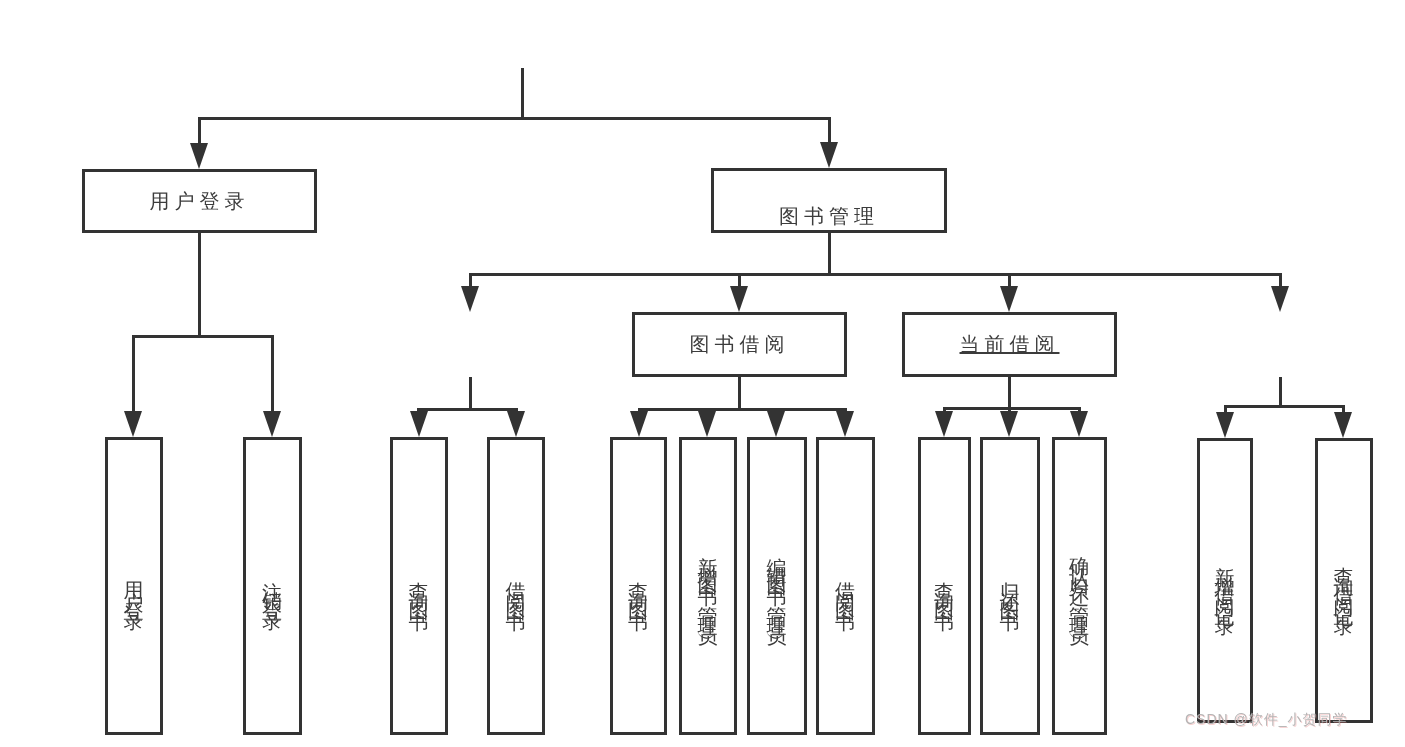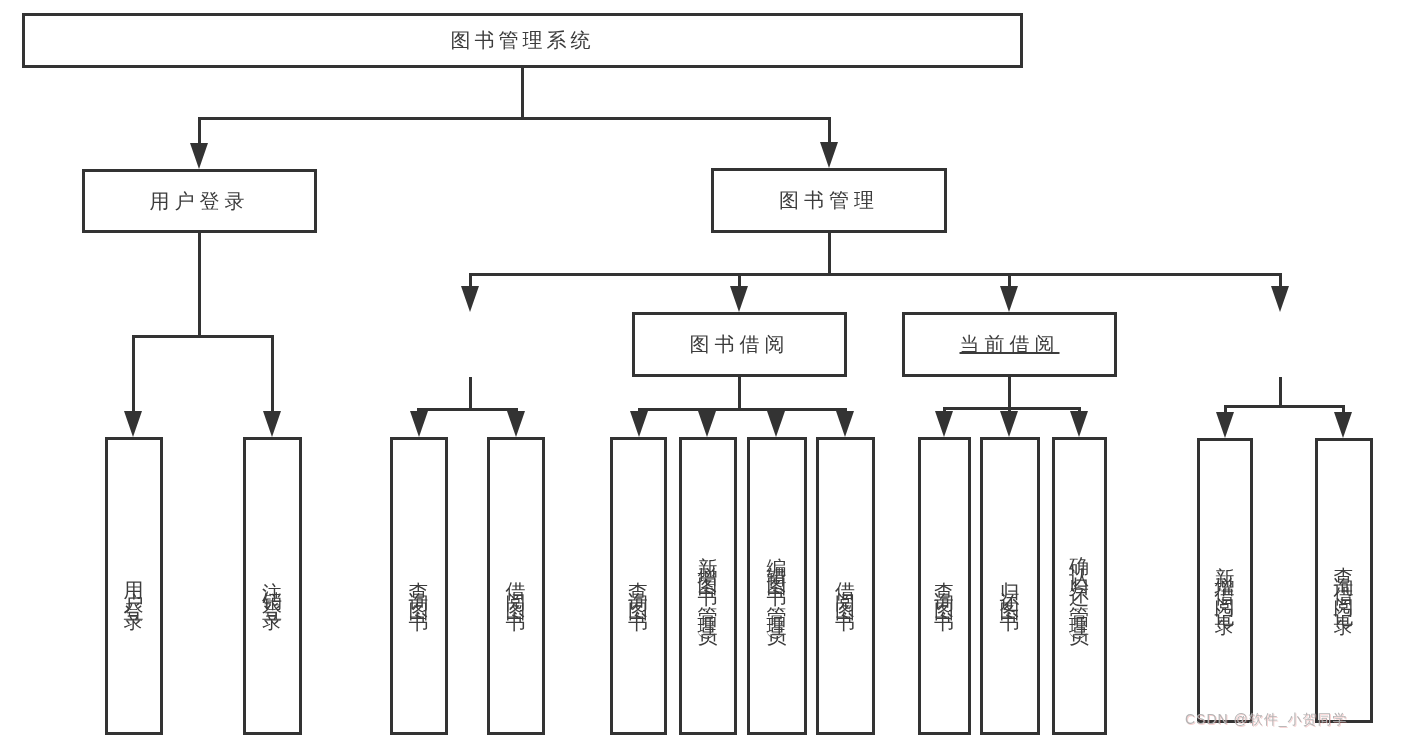--- a/index.html
+++ b/index.html
@@ -44,21 +44,21 @@
   .ah {
     position: absolute;
     width: 0; height: 0;
     border-left: 9px solid transparent;
     border-right: 9px solid transparent;
     border-top: 26px solid var(--line);
   }
   
   #root-box  { left: 22px;   top: 13px;  width: 1001px; height: 55px; letter-spacing: 4px; }
   #b-user    { left: 82px;   top: 169px; width: 235px;  height: 64px; }
-  #b-mgmt    { left: 711px;  top: 168px; width: 236px;  height: 65px; }
+  #b-mgmt    { left: 711px;  top: 168px; width: 236px;  height: 65px; align-items: flex-end; }
   #b-new     { left: 362px;  top: 312px; width: 215px;  height: 65px; }
   #b-borrow  { left: 632px;  top: 312px; width: 215px;  height: 65px; }
   #b-current { left: 902px;  top: 312px; width: 215px;  height: 65px; text-decoration: underline; }
   #b-records { left: 1173px; top: 312px; width: 215px;  height: 65px; }
   #l-a1 { left: 105px;  top: 437px; width: 58px; height: 298px; }
   #l-a2 { left: 243px;  top: 437px; width: 59px; height: 298px; }
   #l-b1 { left: 390px;  top: 437px; width: 58px; height: 298px; }
   #l-b2 { left: 487px;  top: 437px; width: 58px; height: 298px; }
   #l-c1 { left: 610px;  top: 437px; width: 57px; height: 298px; }
   #l-c2 { left: 679px;  top: 437px; width: 58px; height: 298px; }
@@ -78,23 +78,20 @@
     letter-spacing: 1px;
     white-space: nowrap;
     text-shadow: 1px 1px 0 rgba(235,130,130,0.35);
   }
 </style>
 </head>
 <body>
 
 <div id="canvas">
 
-  <div class="box hbox" id="root-box">
-    <span>图书管理系统</span>
-  </div>
 
   <div class="vl" style="left:521px; top:68px;  height:50px;"></div>
   <div class="hl" style="left:198px; top:117px; width:632px;"></div>
   <div class="vl" style="left:198px; top:117px; height:27px;"></div>
   <div class="ah" style="left:190px; top:143px;"></div>
   <div class="vl" style="left:828px; top:117px; height:26px;"></div>
   <div class="ah" style="left:820px; top:142px;"></div>
 
   <div class="box hbox" id="b-user">
     <span>用户登录</span>

